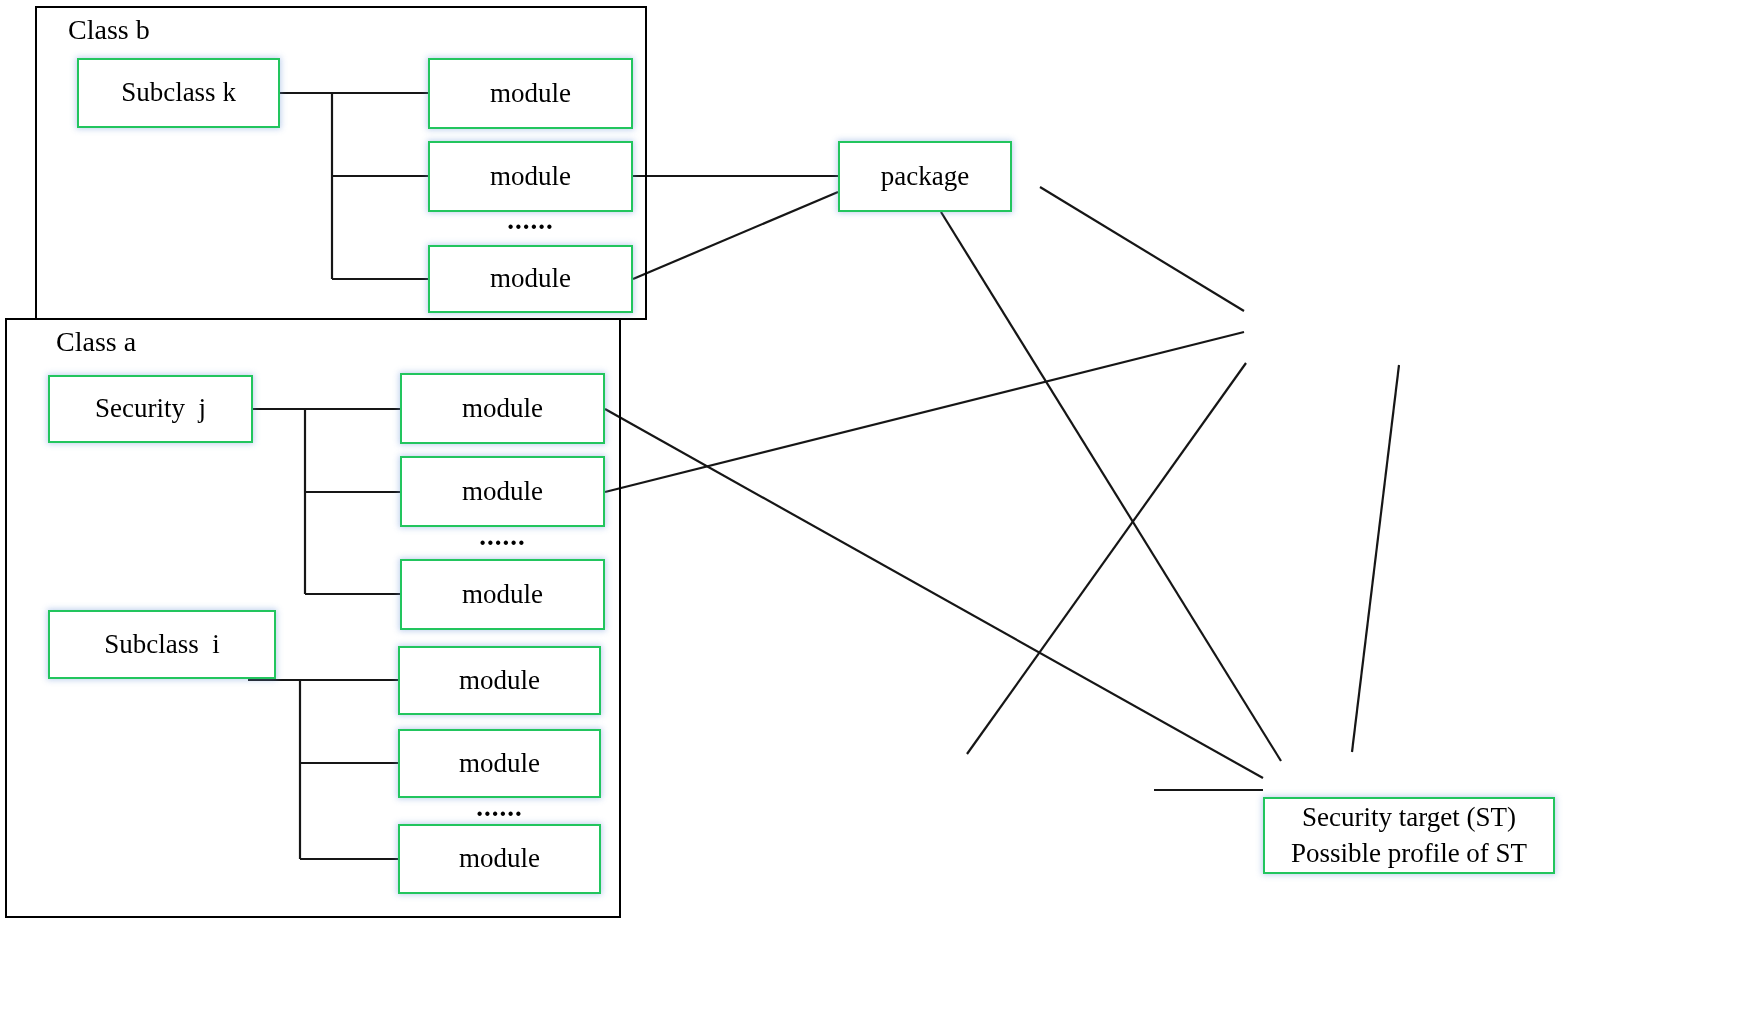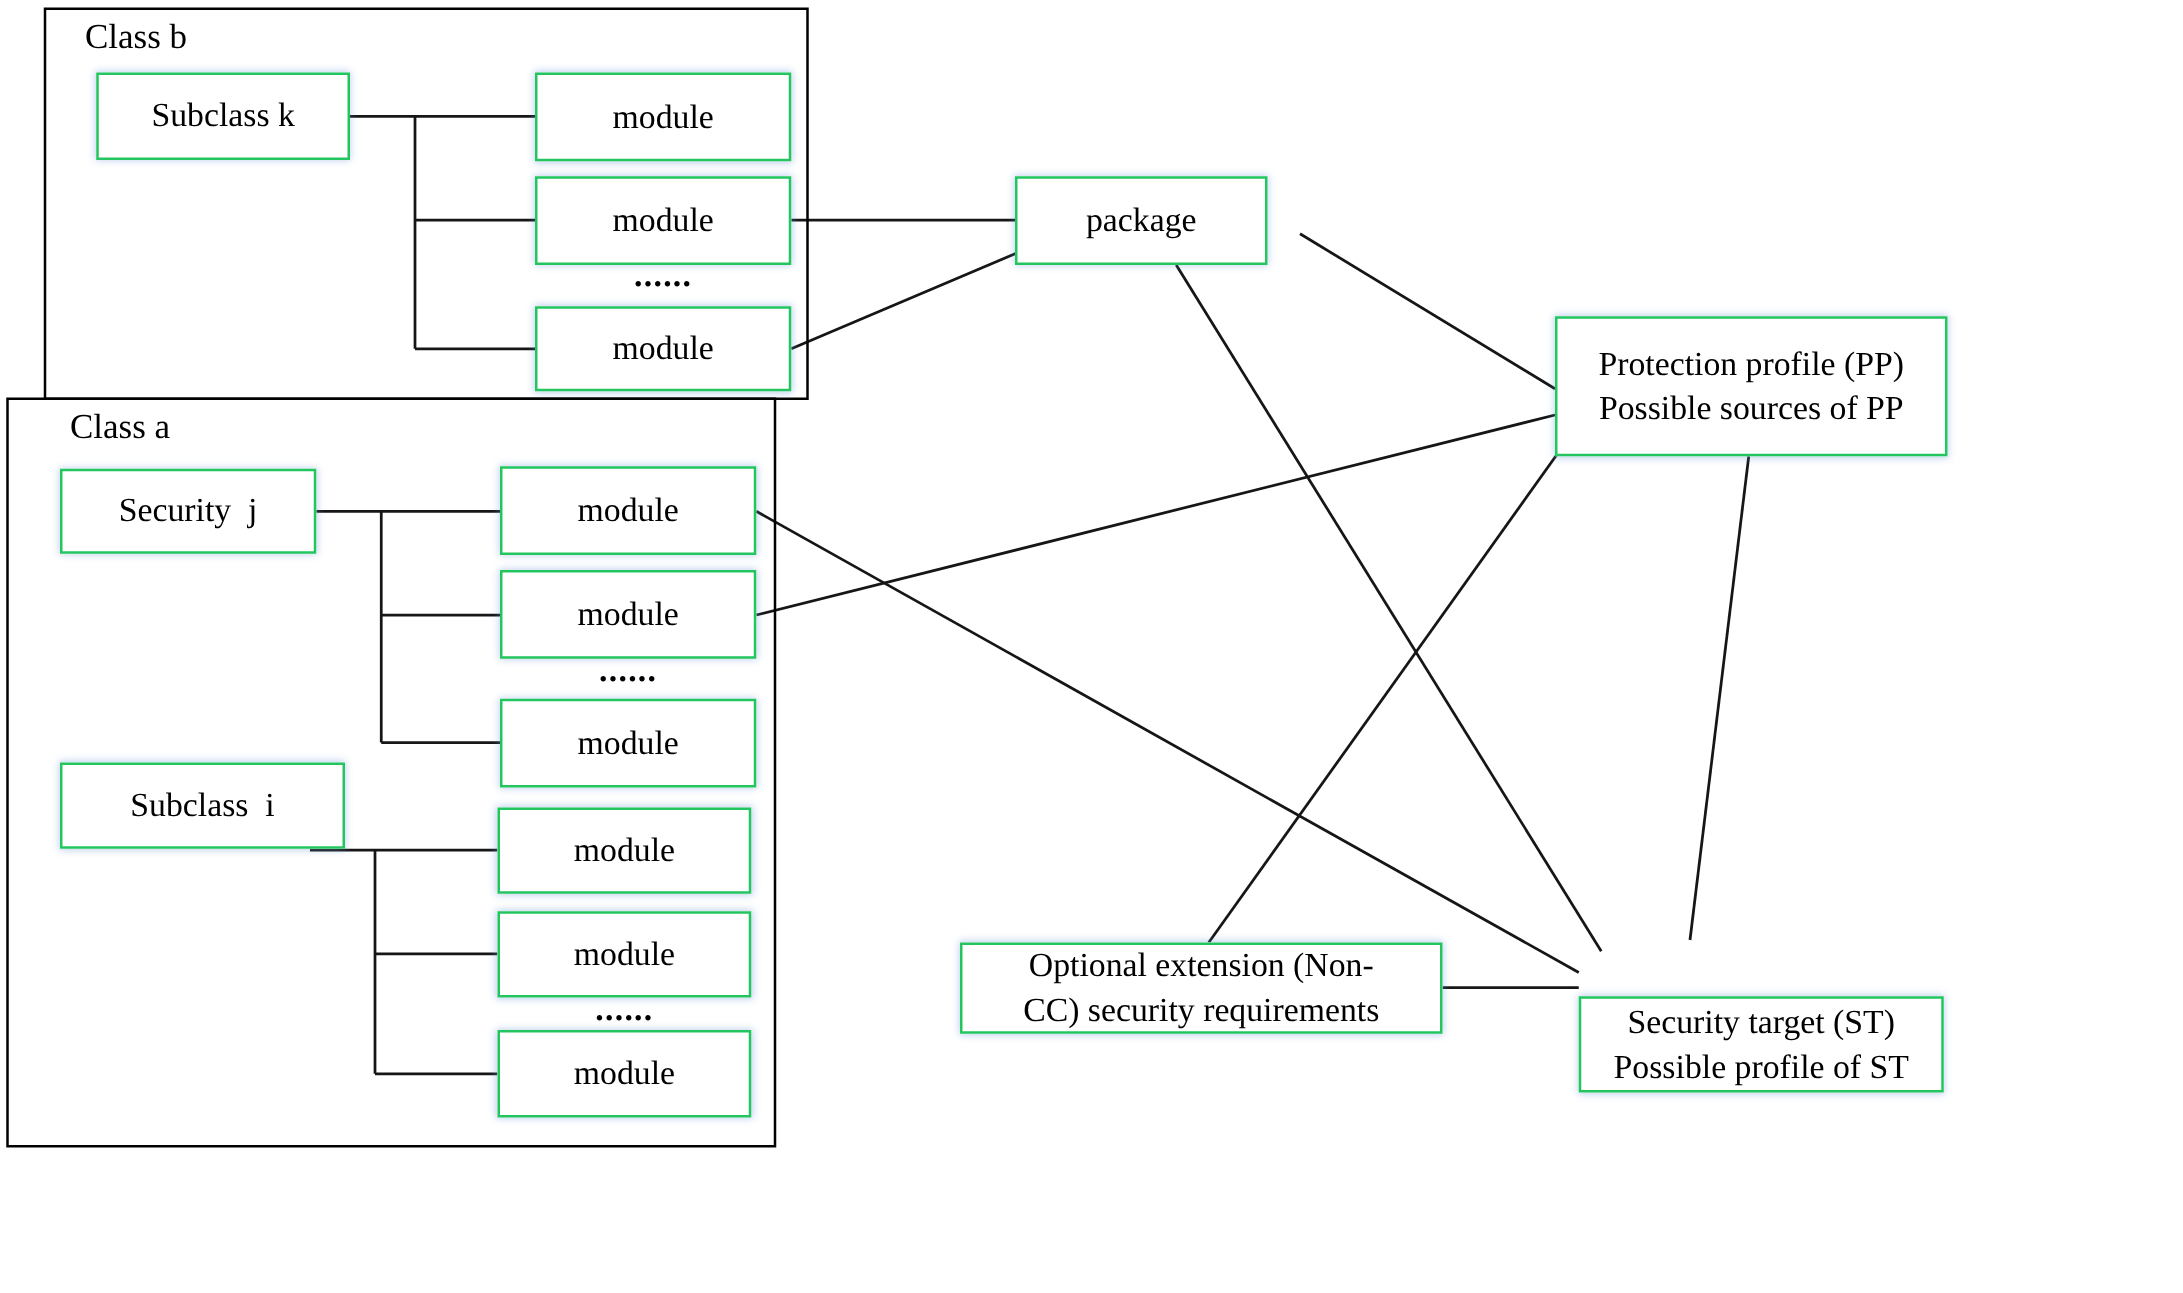--- a/index.html
+++ b/index.html
@@ -97,30 +97,22 @@
   <div class="box" style="left:400px; top:456px; width:205px; height:71px;">module</div>
   <div class="dots" style="left:400px; top:521px; width:205px;">......</div>
   <div class="box" style="left:400px; top:559px; width:205px; height:71px;">module</div>
 
   <div class="box" style="left:48px; top:610px; width:228px; height:69px;">Subclass  i</div>
   <div class="box" style="left:398px; top:646px; width:203px; height:69px;">module</div>
   <div class="box" style="left:398px; top:729px; width:203px; height:69px;">module</div>
   <div class="dots" style="left:398px; top:792px; width:203px;">......</div>
   <div class="box" style="left:398px; top:824px; width:203px; height:70px;">module</div>
 
-  <div class="box" style="left:812px; top:141px; width:202px; height:71px;">package</div>
+  <div class="box" style="left:838px; top:141px; width:174px; height:71px;">package</div>
 
-  <div class="box multiline" style="left:1244px; top:253px; width:314px; height:112px;">
-    <div>Protection profile (PP)</div>
-    <div>Possible sources of PP</div>
-  </div>
 
-  <div class="box multiline" style="left:768px; top:754px; width:386px; height:73px;">
-    <div>Optional extension (Non-</div>
-    <div>CC) security requirements</div>
-  </div>
 
   <div class="box multiline" style="left:1263px; top:752px; width:292px; height:77px;margin-top:45px;">
     <div>Security target (ST)</div>
     <div>Possible profile of ST</div>
   </div>
 
 </div>
 
 </body></html>

